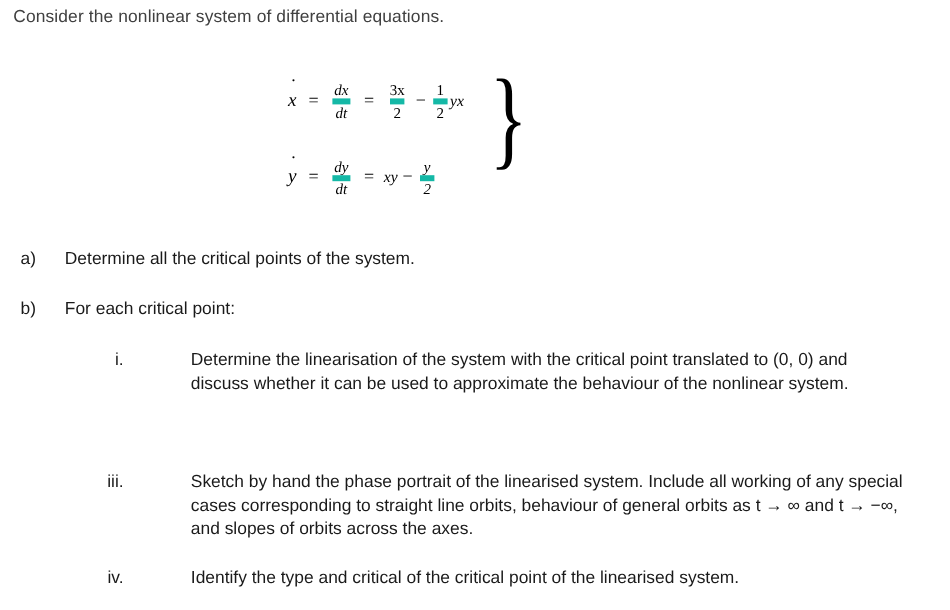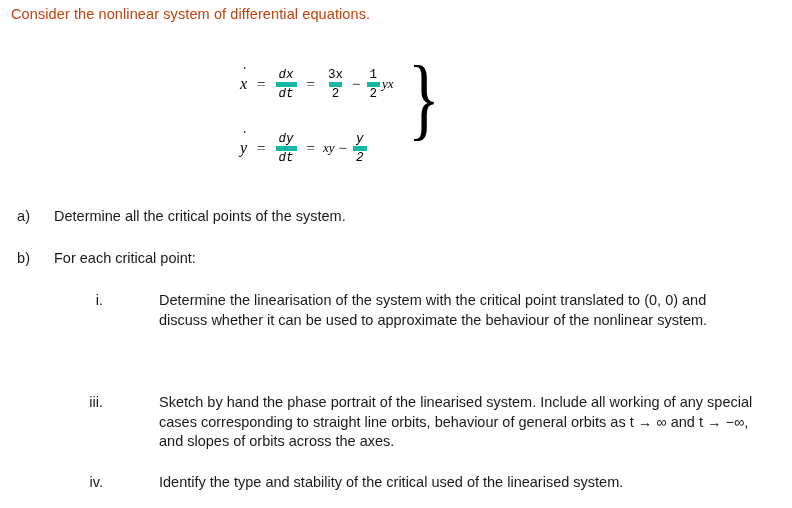--- a/index.html
+++ b/index.html
@@ -18,21 +18,21 @@
     position: relative;
     width: 792px;
     height: 508px;
   }
 
   .intro {
     position: absolute;
     left: 11px;
     top: 6px;
     font-size: 14.5px;
-    color: #c2410c;
+    color: #404040;
     letter-spacing: 0.1px;
   }
 
   
   .eq-block {
     position: absolute;
     left: 240px;
     top: 58px;
     width: 420px;
     height: 120px;
@@ -73,21 +73,20 @@
     font-size: 15px;
   }
   .frac {
     display: inline-flex;
     flex-direction: column;
     align-items: center;
     justify-content: center;
     vertical-align: middle;
     margin: 0 2px;
     line-height: 1.12;
-    font-family: Liberation Mono, monospace;
   }
   .frac .num {
     font-style: italic;
     font-size: 12.5px;
     padding: 0 3px;
   }
   .frac .den {
     font-style: italic;
     font-size: 12.5px;
     padding: 0 3px;
@@ -227,16 +226,16 @@
   </div>
 
 
   <div class="item lvl2" style="top: 393px;">
     <span class="marker">iii.</span>
     <span class="body">Sketch by hand the phase portrait of the linearised system. Include all working of any special cases corresponding to straight line orbits, behaviour of general orbits as t → ∞ and t → −∞, and slopes of orbits across the axes.</span>
   </div>
 
   <div class="item lvl2" style="top: 473px;">
     <span class="marker">iv.</span>
-    <span class="body">Identify the type and stability of the critical used of the linearised system.</span>
+    <span class="body">Identify the type and critical of the critical point of the linearised system.</span>
   </div>
 
 </div>
 
 </body></html>

